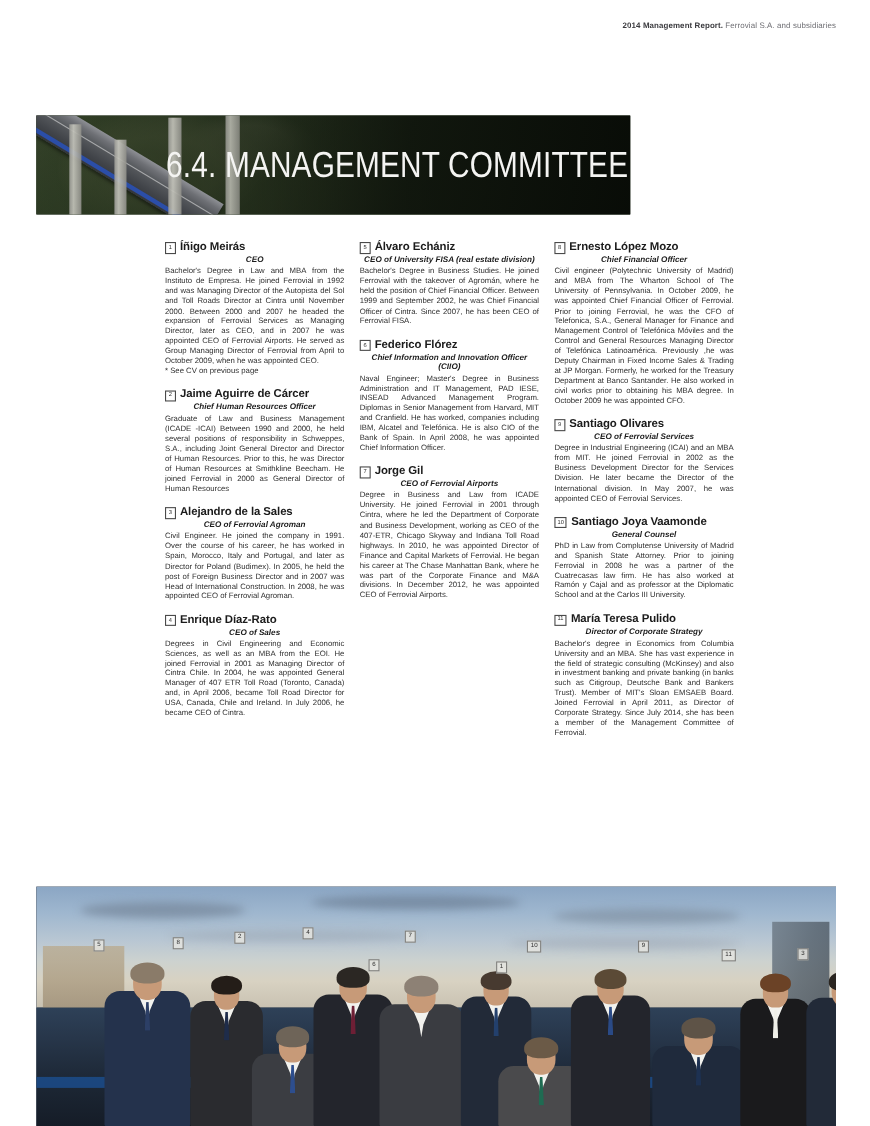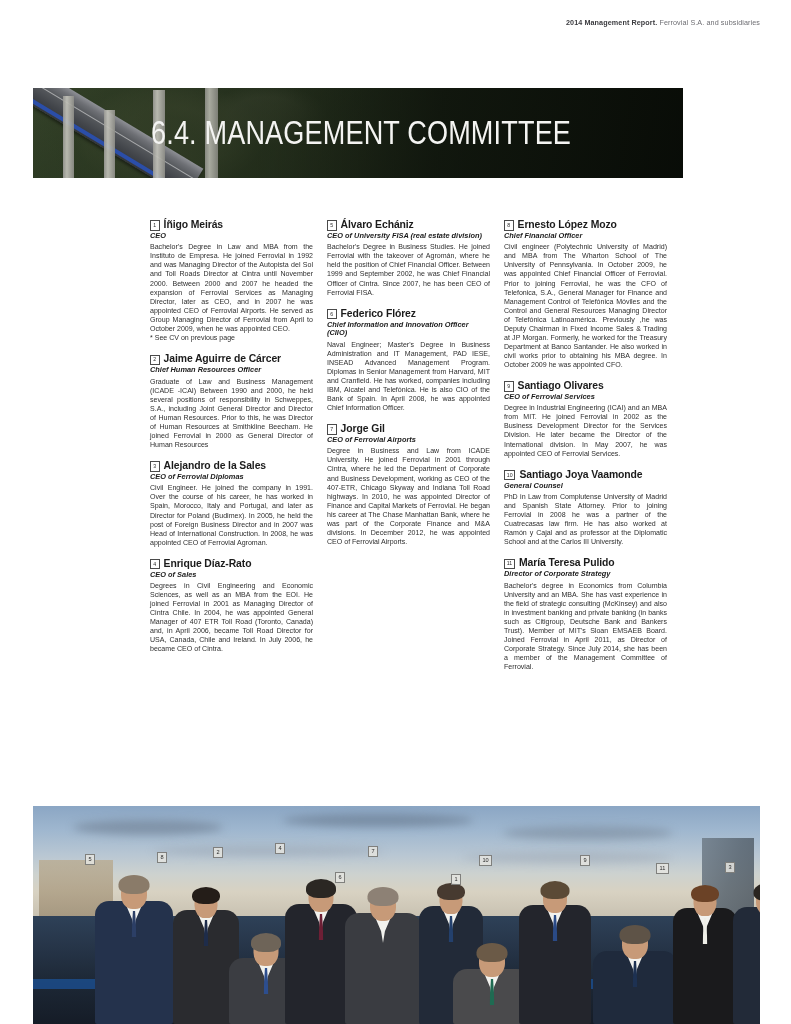--- a/index.html
+++ b/index.html
@@ -31,22 +31,22 @@
   }
   .running-head .rh-light {
     font-weight: normal;
     color: #6e6e73;
   }
 
   
   .hero {
     position: absolute;
     left: 33px;
-    top: 88px;
-    width: 650px;
+    top: 105px;
+    width: 540px;
     height: 90px;
     overflow: hidden;
     background: #1d241c;
   }
   .hero-photo {
     position: absolute;
     inset: 0;
     background:
       
       linear-gradient(100deg, rgba(20,26,18,0.30) 0%, rgba(16,21,14,0.55) 38%, rgba(10,14,9,0.80) 62%, rgba(7,10,6,0.94) 100%),
@@ -152,20 +152,21 @@
     color: #1b1b1b;
     letter-spacing: -0.1px;
   }
   .bio-role {
     font-size: 7.4px;
     font-weight: bold;
     font-style: italic;
     color: #1b1b1b;
     margin: 0.5px 0 1.5px 0;
     line-height: 1.18;
+    text-align: center;
   }
   .bio-text {
     font-size: 7.05px;
     line-height: 1.285;
     text-align: justify;
     color: #2e2e2e;
     hyphens: none;
   }
   .bio-note {
     font-size: 7.05px;
@@ -323,21 +324,21 @@
           <span class="bio-name">Jaime Aguirre de Cárcer</span>
         </div>
         <div class="bio-role">Chief Human Resources Officer</div>
         <div class="bio-text">Graduate of Law and Business Management (ICADE -ICAI) Between 1990 and 2000, he held several positions of responsibility in Schweppes, S.A., including Joint General Director and Director of Human Resources. Prior to this, he was Director of Human Resources at Smithkline Beecham. He joined Ferrovial in 2000 as General Director of Human Resources</div>
       </div>
       <div class="bio-entry">
         <div class="bio-head">
           <span class="bio-num">3</span>
           <span class="bio-name">Alejandro de la Sales</span>
         </div>
-        <div class="bio-role">CEO of Ferrovial Diplomas</div>
+        <div class="bio-role">CEO of Ferrovial Agroman</div>
         <div class="bio-text">Civil Engineer. He joined the company in 1991. Over the course of his career, he has worked in Spain, Morocco, Italy and Portugal, and later as Director for Poland (Budimex). In 2005, he held the post of Foreign Business Director and in 2007 was Head of International Construction. In 2008, he was appointed CEO of Ferrovial Agroman.</div>
       </div>
       <div class="bio-entry">
         <div class="bio-head">
           <span class="bio-num">4</span>
           <span class="bio-name">Enrique Díaz-Rato</span>
         </div>
         <div class="bio-role">CEO of Sales</div>
         <div class="bio-text">Degrees in Civil Engineering and Economic Sciences, as well as an MBA from the EOI. He joined Ferrovial in 2001 as Managing Director of Cintra Chile. In 2004, he was appointed General Manager of 407 ETR Toll Road (Toronto, Canada) and, in April 2006, became Toll Road Director for USA, Canada, Chile and Ireland. In July 2006, he became CEO of Cintra.</div>
       </div>

